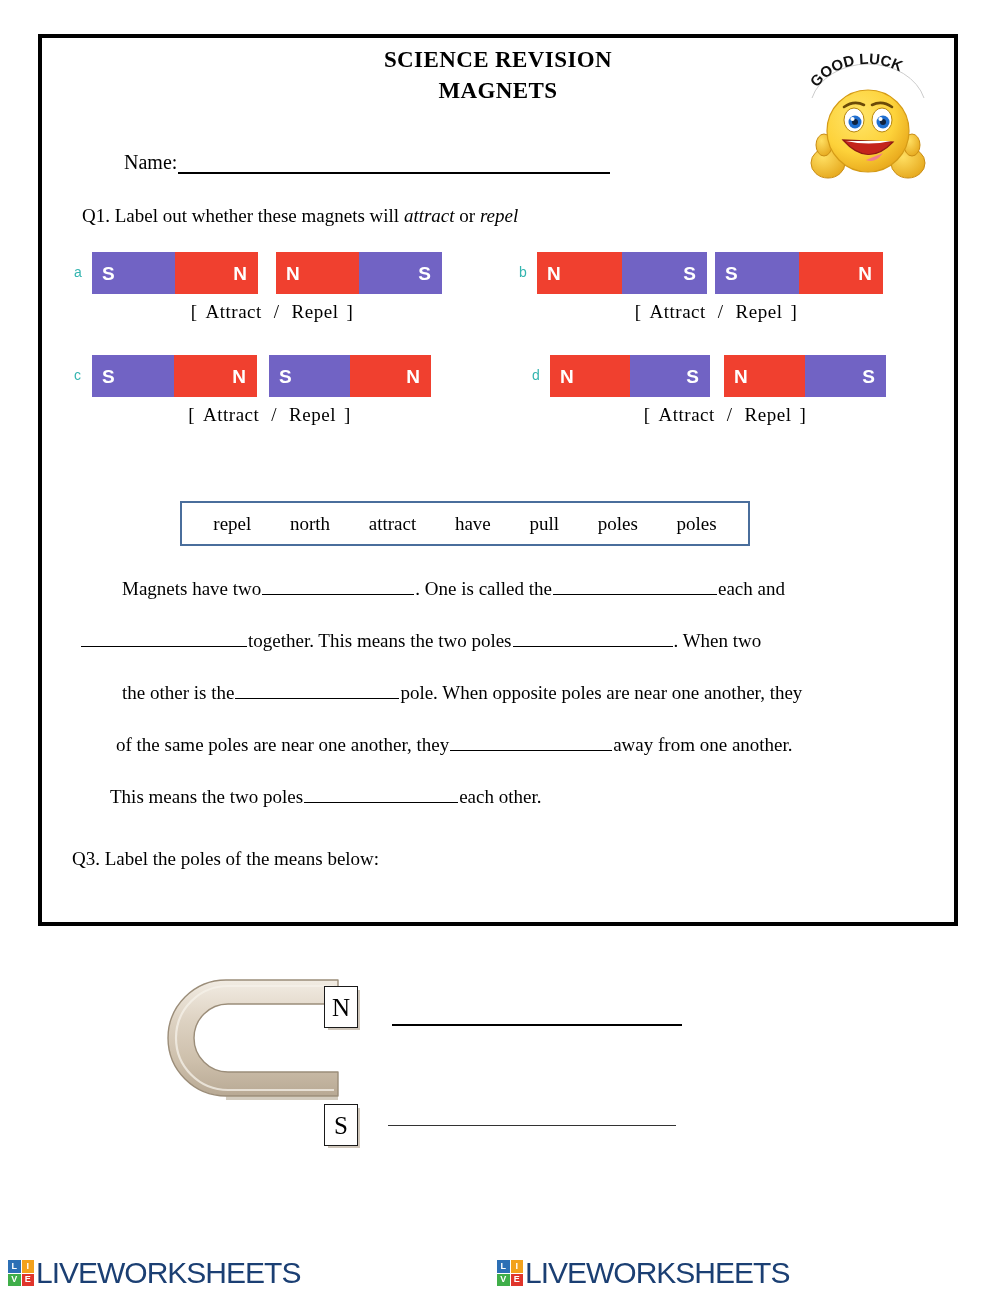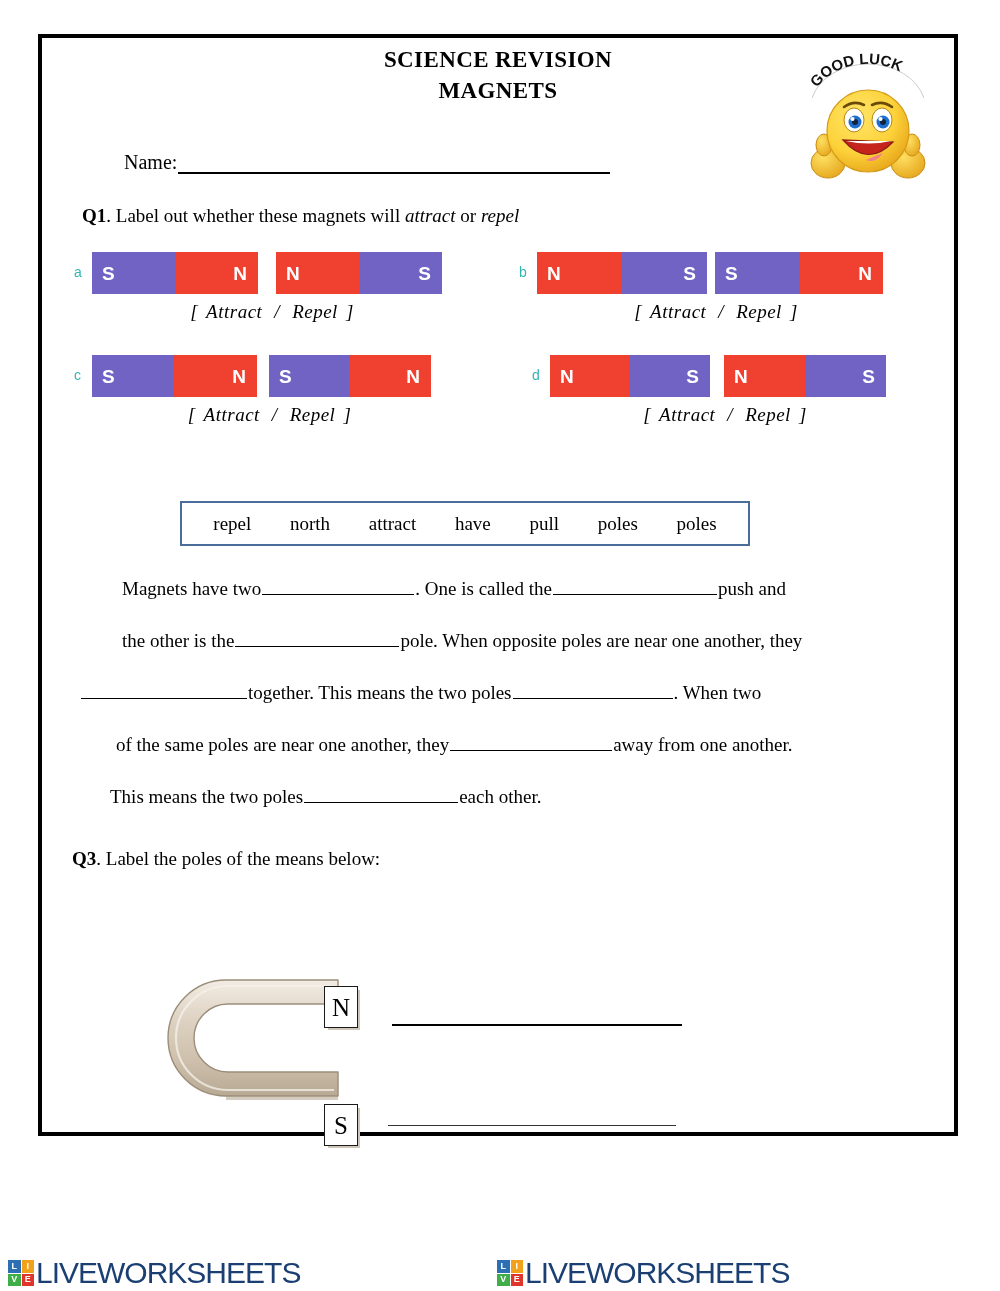--- a/index.html
+++ b/index.html
@@ -15,21 +15,21 @@
     color: #000000;
     overflow: hidden;
   }
 
   
   #page-frame {
     position: absolute;
     left: 38px;
     top: 34px;
     width: 920px;
-    height: 1102px;
+    height: 892px;
     border: 4px solid #000000;
     box-sizing: border-box;
     background: #ffffff;
   }
 
   
   #header-block {
     position: absolute;
     left: 0;
     top: 6px;
@@ -81,21 +81,21 @@
     border-bottom: 2.5px solid #000;
     margin-left: 1px;
     height: 17px;
   }
 
   
   .q-line {
     position: absolute;
     font-size: 19px;
   }
-  .q-num { font-weight: bold; margin-top: 35px; }
+  .q-num { font-weight: normal; margin-top: 35px; }
   .ital { font-style: italic; }
 
   #q1-line { left: 40px; top: 167px; }
   #q2-line { left: 28px; top: 426px; }
   #q3-line { left: 30px; top: 810px; }
 
   
   .magnet-row {
     position: absolute;
   }
@@ -131,21 +131,20 @@
     font-weight: bold;
     font-size: 19px;
     color: #ffffff;
     line-height: 1;
   }
   .choice-line {
     text-align: center;
     font-size: 19px;
     margin-top: 7px;
     letter-spacing: 0.5px;
-    font-style: italic;
   }
   .choice-line .brk { margin: 0 6px; }
   .choice-line .slash { margin: 0 10px; }
   .choice-line .opt { margin: 0 2px; }
 
   
   #word-bank {
     position: absolute;
     left: 138px;
     top: 463px;
@@ -463,29 +462,29 @@
     <span class="bank-word">attract</span>
     <span class="bank-word">have</span>
     <span class="bank-word">pull</span>
     <span class="bank-word">poles</span>
     <span class="bank-word">poles</span>
   </div>
 
   <div id="cloze-block">
 
     <div class="cloze-row row-indent-1">
-      <span>Magnets have two</span><span class="blank b-w1"></span><span>. One is called the</span><span class="blank b-w2"></span><span>push and</span>
+      <span>Magnets have two</span><span class="blank b-w1"></span><span>. One is called the</span><span class="blank b-w2"></span><span>each and</span>
+    </div>
+
+    <div class="cloze-row row-indent-3">
+      <span class="blank b-w4"></span><span>together. This means the two poles</span><span class="blank b-w5"></span><span>. When two</span>
     </div>
 
     <div class="cloze-row row-indent-2">
       <span>the other is the</span><span class="blank b-w3"></span><span>pole. When opposite poles are near one another, they</span>
-    </div>
-
-    <div class="cloze-row row-indent-3">
-      <span class="blank b-w4"></span><span>together. This means the two poles</span><span class="blank b-w5"></span><span>. When two</span>
     </div>
 
     <div class="cloze-row row-indent-4">
       <span>of the same poles are near one another, they</span><span class="blank b-w6"></span><span>away from one another.</span>
     </div>
 
     <div class="cloze-row row-indent-5">
       <span>This means the two poles</span><span class="blank b-w7"></span><span>each other.</span>
     </div>
 

